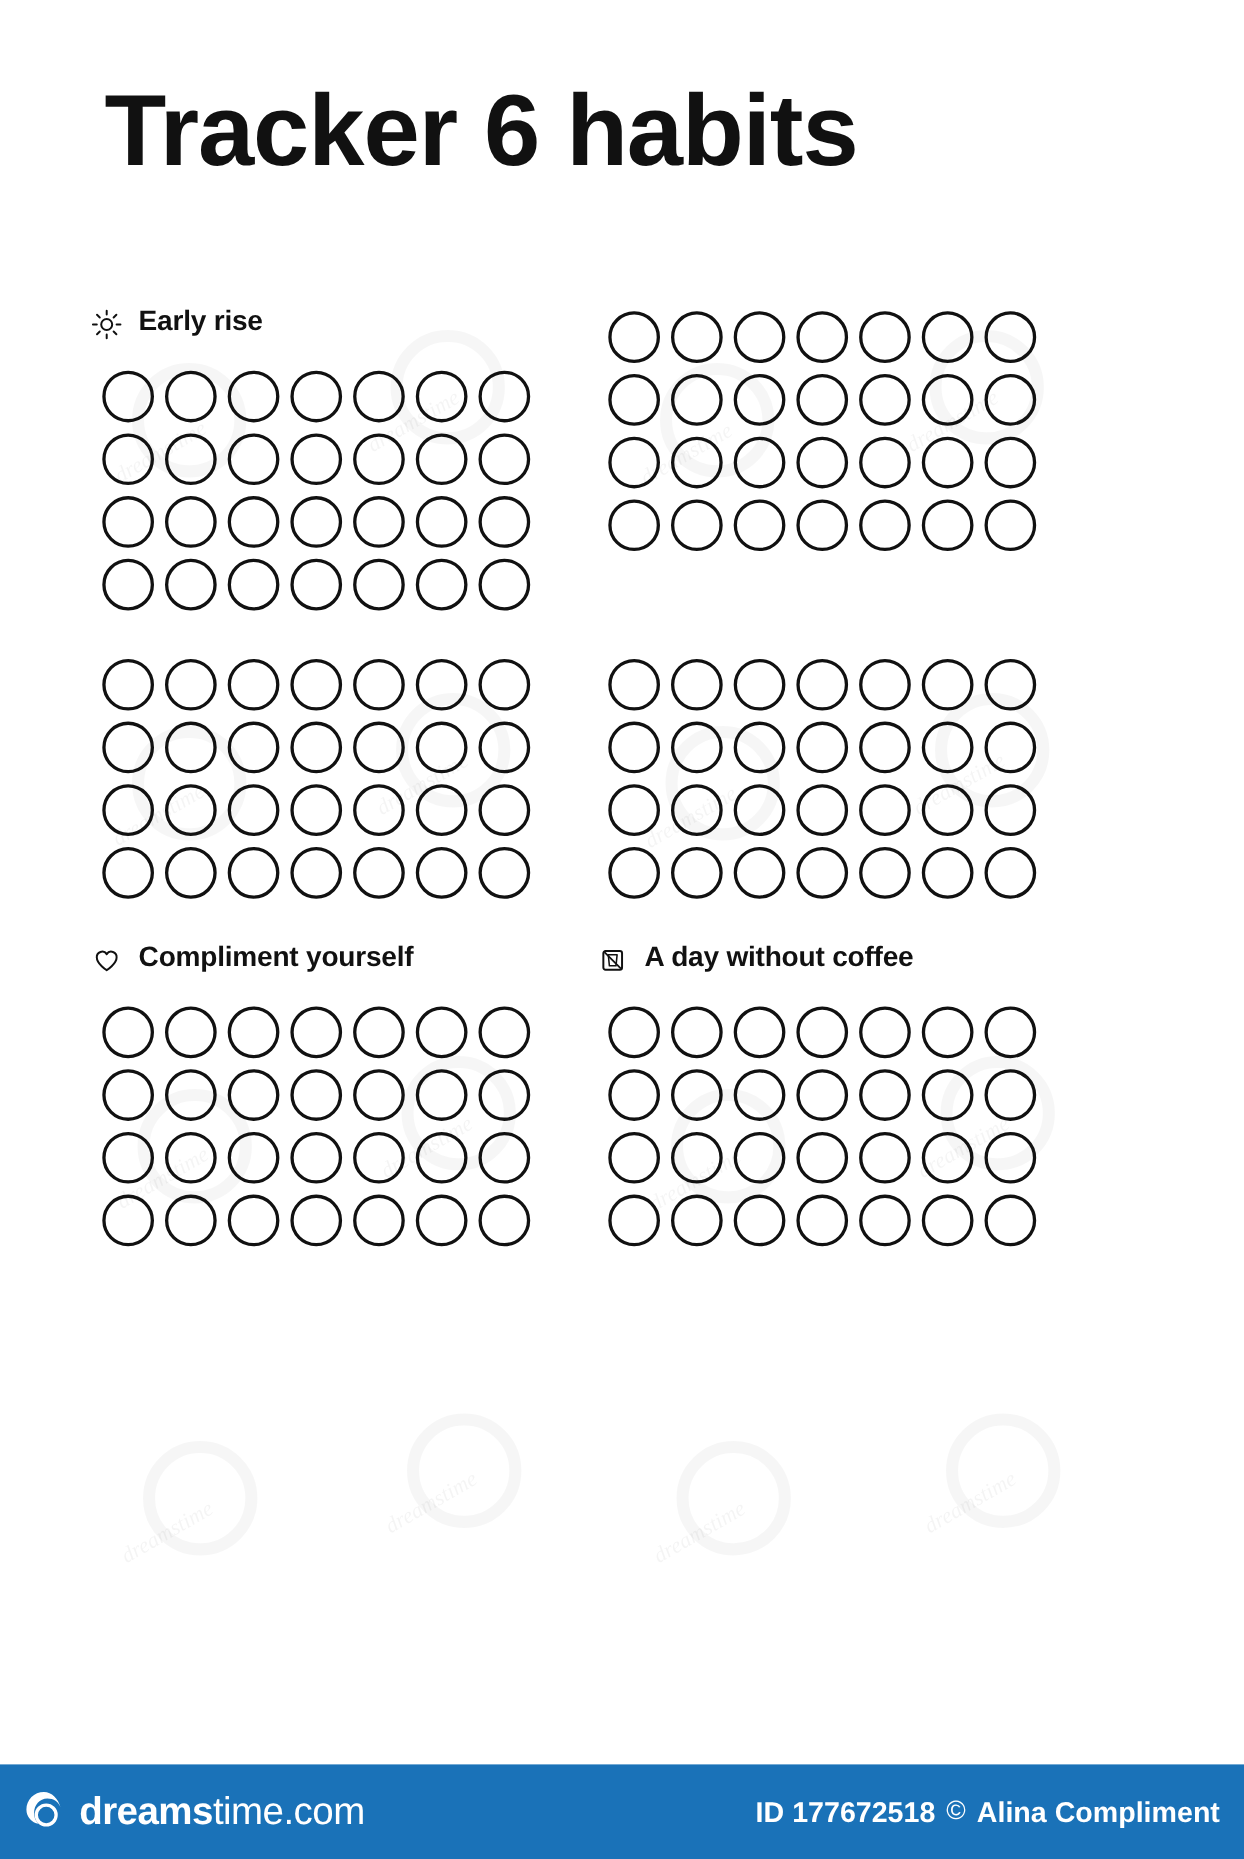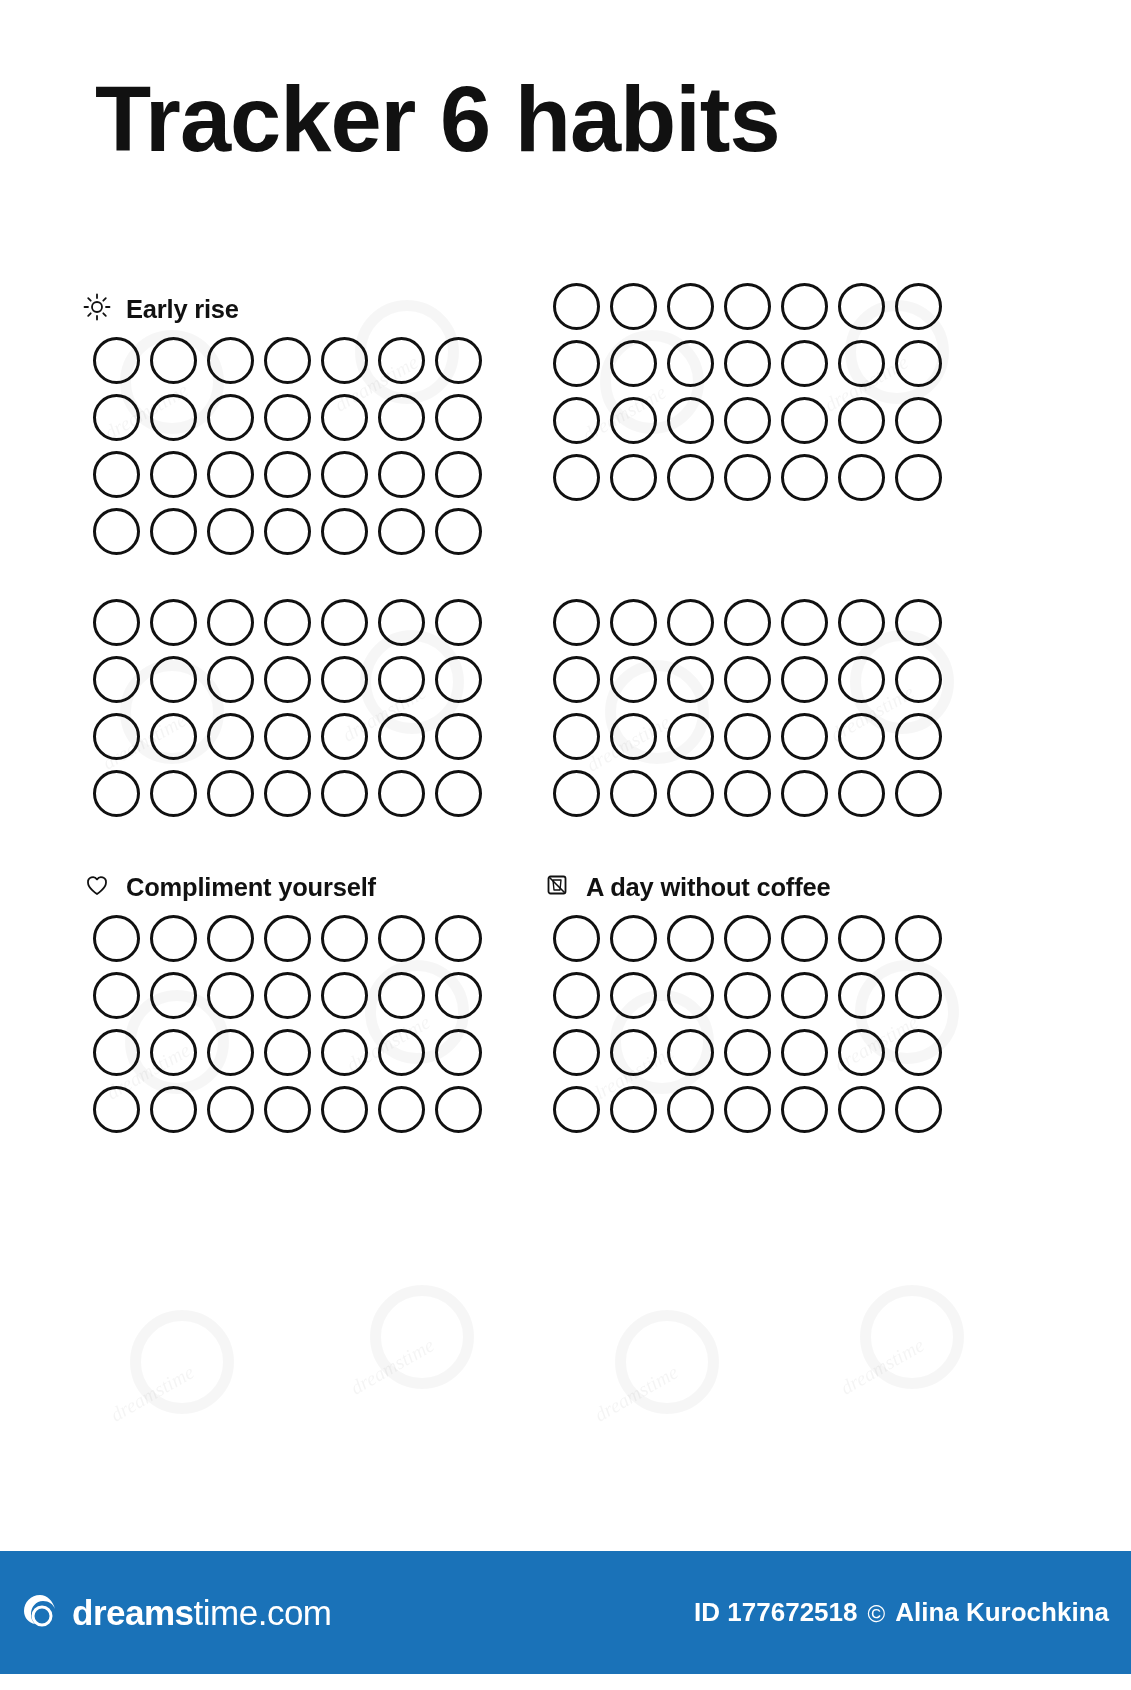--- a/index.html
+++ b/index.html
@@ -47,21 +47,21 @@
     grid-auto-rows: auto;
     row-gap: 34px;
   }
 
   .habit {
     position: relative;
   }
 
   .habit-head {
     display: flex;
-    align-items: flex-end;
+    align-items: flex-start;
     gap: 12px;
     height: 46px;
     margin-bottom: 8px;
   }
 
   .habit-icon {
     width: 34px;
     height: 34px;
     flex: 0 0 34px;
     display: flex;
@@ -129,23 +129,23 @@
     border-radius: 50%;
     width: 104px;
     height: 104px;
     box-sizing: border-box;
   }
 
   
   .footer {
     position: absolute;
     left: 0;
-    bottom: 16px;
+    bottom: 0;
     width: 1131px;
-    height: 123px;
+    height: 86px;
     background: #1a72b8;
     color: #ffffff;
     display: flex;
     align-items: center;
     justify-content: space-between;
     box-sizing: border-box;
     padding: 0 22px 0 18px;
   }
   .brand {
     display: flex;
@@ -164,21 +164,21 @@
     letter-spacing: -0.5px;
     color: #ffffff;
     font-family: "Liberation Sans", sans-serif;
   }
   .brand-text .light { font-weight: 400; }
   .footer-right {
     font-size: 26px;
     font-weight: 700;
     color: #ffffff;
     display: flex;
-    align-items: flex-end;
+    align-items: center;
     gap: 10px;
     white-space: nowrap;
   }
   .footer-right .cpy { font-weight: 400; font-size: 24px; }
 </style>
 </head>
 <body>
 
 <div class="page">
 
@@ -793,17 +793,17 @@
         <svg width="44" height="44" viewBox="0 0 44 44" fill="none">
           <path d="M22 4C13 4 6 11 6 20c0 7 5 12 11 13-3-3-4-6-4-10 0-7 5-13 12-13 6 0 10 3 12 8-2-8-8-14-15-14z" fill="#ffffff"></path>
           <circle cx="24" cy="25" r="9" stroke="#ffffff" stroke-width="3" fill="none"></circle>
         </svg>
       </span>
       <span class="brand-text"><span>dreams</span><span class="light">time</span><span class="light">.com</span></span>
     </div>
     <div class="footer-right">
       <span>ID 177672518</span>
       <span class="cpy">©</span>
-      <span>Alina Kurochkina</span>
+      <span>Alina Compliment</span>
     </div>
   </div>
 
 </div>
 
 </body></html>

